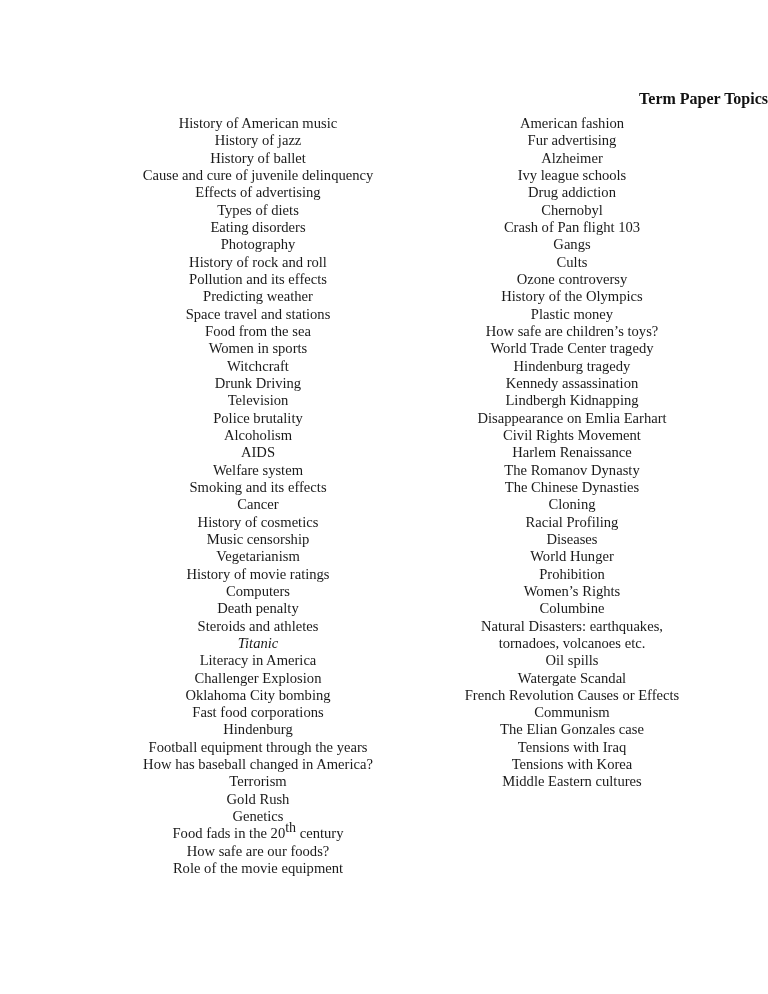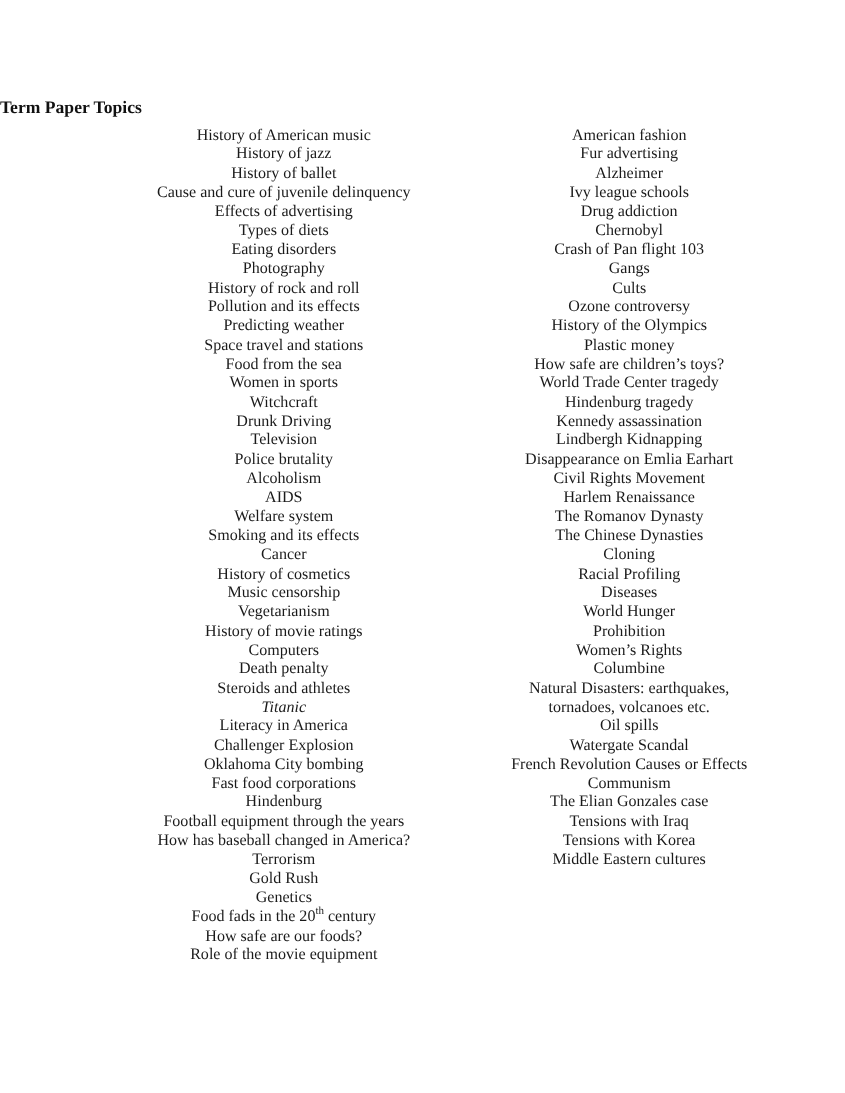--- a/index.html
+++ b/index.html
@@ -19,21 +19,21 @@
       position: absolute;
       left: 0; top: 0;
       width: 768px; height: 994px;
       background: #ffffff;
     }
     .title {
       position: absolute;
       top: 89px;
       left: 0;
       width: 768px;
-      text-align: left;
+      text-align: right;
       font-weight: bold;
       font-size: 16px;
       line-height: 20px;
       color: #111111;
     }
     .col {
       position: absolute;
       top: 115px;
       margin: 0;
       padding: 0;
@@ -44,21 +44,21 @@
     }
     .col-left { left: 113px; width: 290px; }
     .col-right { left: 407px; width: 330px; }
     .col li {
       white-space: nowrap;
       margin: 0;
       padding: 0;
     }
     .col li.italic { font-style: italic; }
     .col li sup {
-      font-size: 10px;
+      font-size: 14px;
       line-height: 0;
       vertical-align: super;
     }
   </style>
 </head>
 <body>
 
 <div class="page">
   <div class="title">Term Paper Topics</div>
   <ul class="col col-left">

